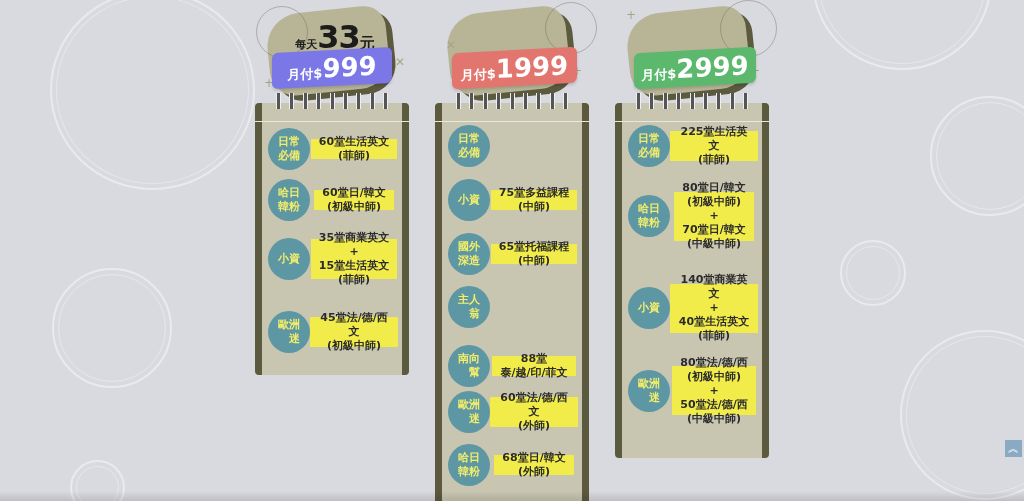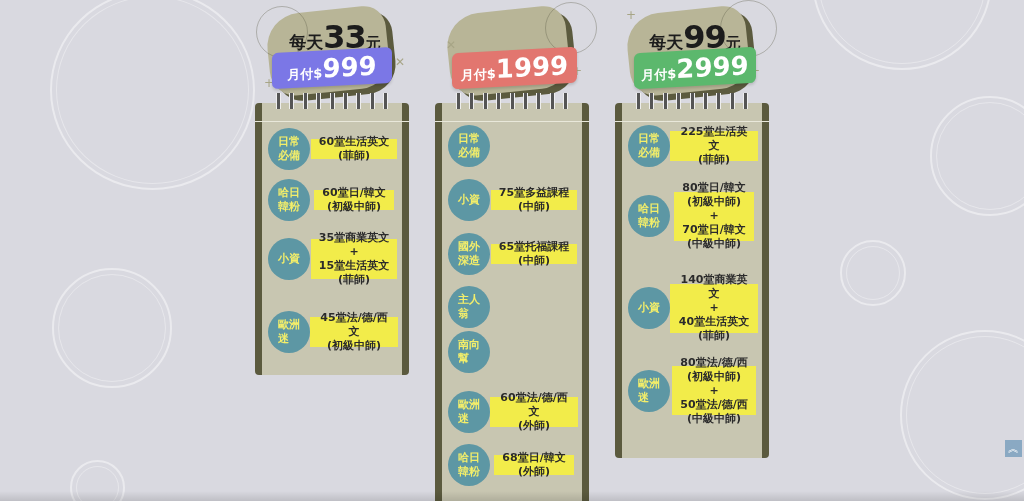--- a/index.html
+++ b/index.html
@@ -6,34 +6,34 @@
   body{width:1024px;height:501px;background:#d9d9e0;position:relative;overflow:hidden;font-family:"DejaVu Sans","Liberation Sans",sans-serif;}
   .bg-ring{position:absolute;border-radius:50%;border:2px solid rgba(255,255,255,0.45);box-sizing:border-box;}
   .bg-ring::after{content:"";position:absolute;inset:4px;border-radius:50%;border:1px solid rgba(255,255,255,0.35);}
   .bottom-shade{position:absolute;left:0;right:0;bottom:0;height:10px;background:linear-gradient(to bottom,rgba(0,0,0,0),rgba(0,0,0,0.12));}
 
   .plan{position:absolute;top:0;}
   .plan-head{position:absolute;left:0;top:0;width:170px;height:105px;}
   .blob{position:absolute;left:18px;top:10px;width:120px;height:82px;background:#b8b597;border-radius:34px 22px 30px 26px;transform:rotate(-6deg);box-shadow:6px 6px 0 #5b5a3e;}
   .blob-ring{position:absolute;border:1px solid rgba(90,90,70,0.35);border-radius:50%;}
   .daily{position:absolute;left:0;width:170px;top:18px;text-align:center;color:#1c1c1c;font-weight:bold;}
-  .daily .pre{font-size:17px;}
+  .daily .pre{font-size:11px;}
   .daily .num{font-size:32px;letter-spacing:-1px;text-align:center;}
   .daily .suf{font-size:15px;}
   .ribbon{position:absolute;left:18px;top:50px;width:120px;height:36px;border-radius:6px;transform:skewY(-3deg);color:#fff;font-weight:bold;text-align:center;line-height:36px;box-shadow:0 2px 3px rgba(0,0,0,0.15);}
   .ribbon .lbl{font-size:13px;}
   .ribbon .amt{font-size:26px;letter-spacing:0;}
   .spark{position:absolute;color:#a7a586;font-size:12px;}
 
   .pad{position:absolute;left:0;background:#c8c6b1;border-left:7px solid #5b5a3e;border-right:7px solid #5b5a3e;border-radius:4px;box-sizing:border-box;}
   .pad-top{position:absolute;left:-7px;right:-7px;top:0;height:18px;border-bottom:1px solid #e9e8da;}
   .rings{position:absolute;left:14px;top:-10px;right:14px;display:flex;justify-content:space-between;}
   .rings span{width:3px;height:16px;background:#555;border-left:1px solid #eee;border-right:1px solid #eee;}
   .item{position:absolute;left:6px;right:4px;display:flex;align-items:center;}
-  .badge{width:42px;height:42px;border-radius:50%;background:#5d97a4;color:#f3ee6a;font-size:11px;font-weight:bold;line-height:14px;display:flex;align-items:center;justify-content:center;text-align:left;flex:0 0 auto;padding:2px;box-sizing:border-box;}
+  .badge{width:42px;height:42px;border-radius:50%;background:#5d97a4;color:#f3ee6a;font-size:11px;font-weight:bold;line-height:14px;display:flex;align-items:center;justify-content:center;text-align:right;flex:0 0 auto;padding:2px;box-sizing:border-box;}
   .desc{flex:1;text-align:center;font-size:11px;font-weight:bold;color:#2b2b2b;line-height:14px;}
   .desc .hl{background:linear-gradient(to bottom,transparent 15%,#f2ec4a 15%,#f2ec4a 85%,transparent 85%);padding:0 8px;display:inline-block;}
   .desc .plus{display:block;font-size:11px;}
 
   .scroll-top{position:absolute;left:1005px;top:440px;width:17px;height:17px;background:#8aa9c3;color:#fff;font-size:11px;line-height:17px;text-align:center;}
 </style>
 </head>
 <body>
 
 <div class="bg-ring" style="left:50px;top:-10px;width:205px;height:200px;"></div>
@@ -119,43 +119,41 @@
       <div class="badge">小資</div>
       <div class="desc"><span class="hl"><span>75堂多益課程</span><br><span>(中師)</span></span></div>
     </div>
     <div class="item" style="top:130px;">
       <div class="badge">國外<br>深造</div>
       <div class="desc"><span class="hl"><span>65堂托福課程</span><br><span>(中師)</span></span></div>
     </div>
     <div class="item" style="top:183px;gap:6px;">
       <div class="badge">主人<br>翁</div>
     </div>
-    <div class="item" style="top:228px;">
+    <div class="item" style="top:242px;">
       <div class="badge">南向<br>幫</div>
+      <div class="desc"><span class="hl"><span>88堂</span><br><span>泰/越/印/菲文</span></span></div>
     </div>
     <div class="item" style="top:288px;">
       <div class="badge">歐洲<br>迷</div>
       <div class="desc"><span class="hl"><span>60堂法/德/西文</span><br><span>(外師)</span></span></div>
     </div>
     <div class="item" style="top:341px;">
       <div class="badge">哈日<br>韓粉</div>
       <div class="desc"><span class="hl"><span>68堂日/韓文</span><br><span>(外師)</span></span></div>
     </div>
   </div>
 </div>
 
 <div class="plan" style="left:610px;width:170px;height:501px;">
   <div class="plan-head">
     <div class="blob"></div>
     <div class="blob-ring" style="left:110px;top:0px;width:55px;height:55px;"></div>
     <span class="spark" style="left:16px;top:8px;">+</span>
     <span class="spark" style="left:140px;top:64px;">+</span>
-    <div class="daily">
-      <span class="pre">每天</span><span class="num">99</span><span class="suf">元</span>
-    </div>
     <div class="ribbon" style="left:24px;width:122px;background:#5cb86d;">
       <span class="lbl">月付$</span><span class="amt">2999</span>
     </div>
   </div>
   <div class="pad" style="left:5px;top:103px;width:154px;height:355px;">
     <div class="rings">
         <span></span>
         <span></span>
         <span></span>
         <span></span>

